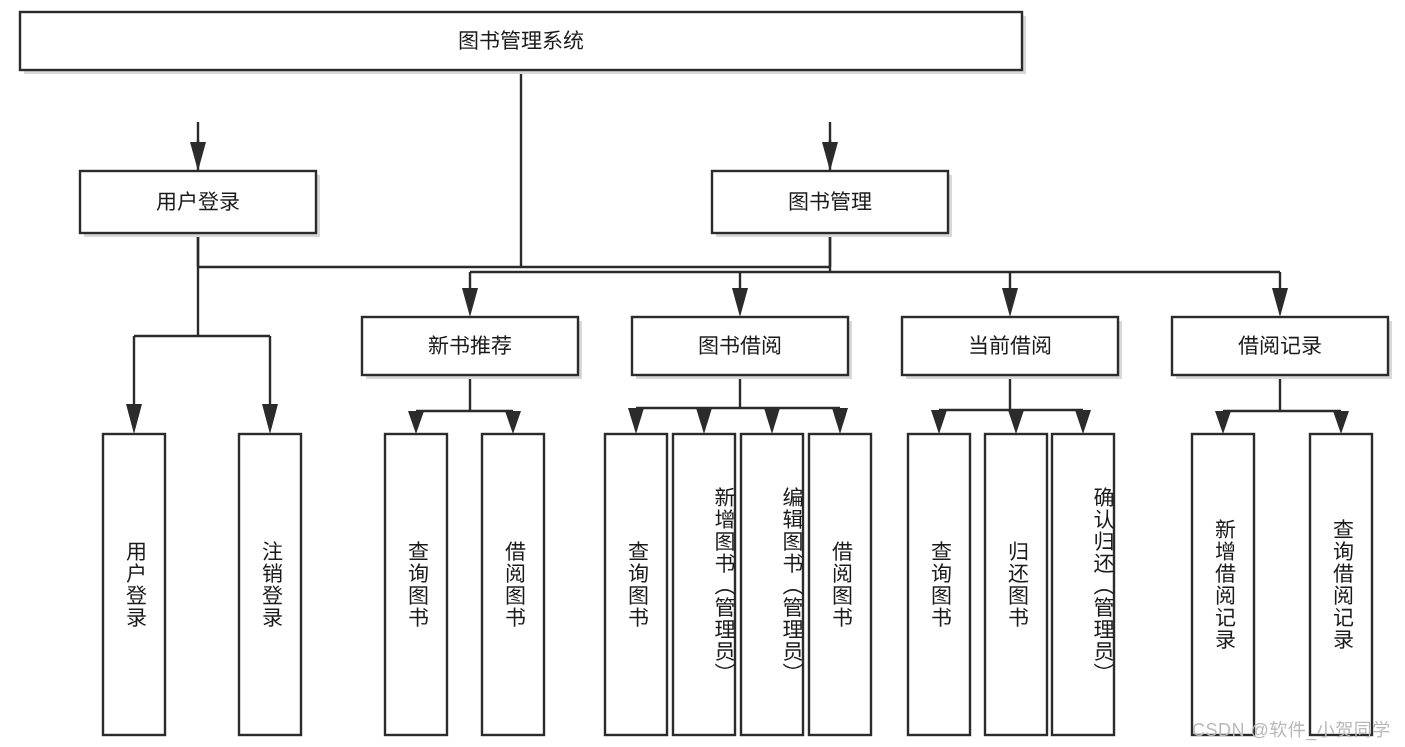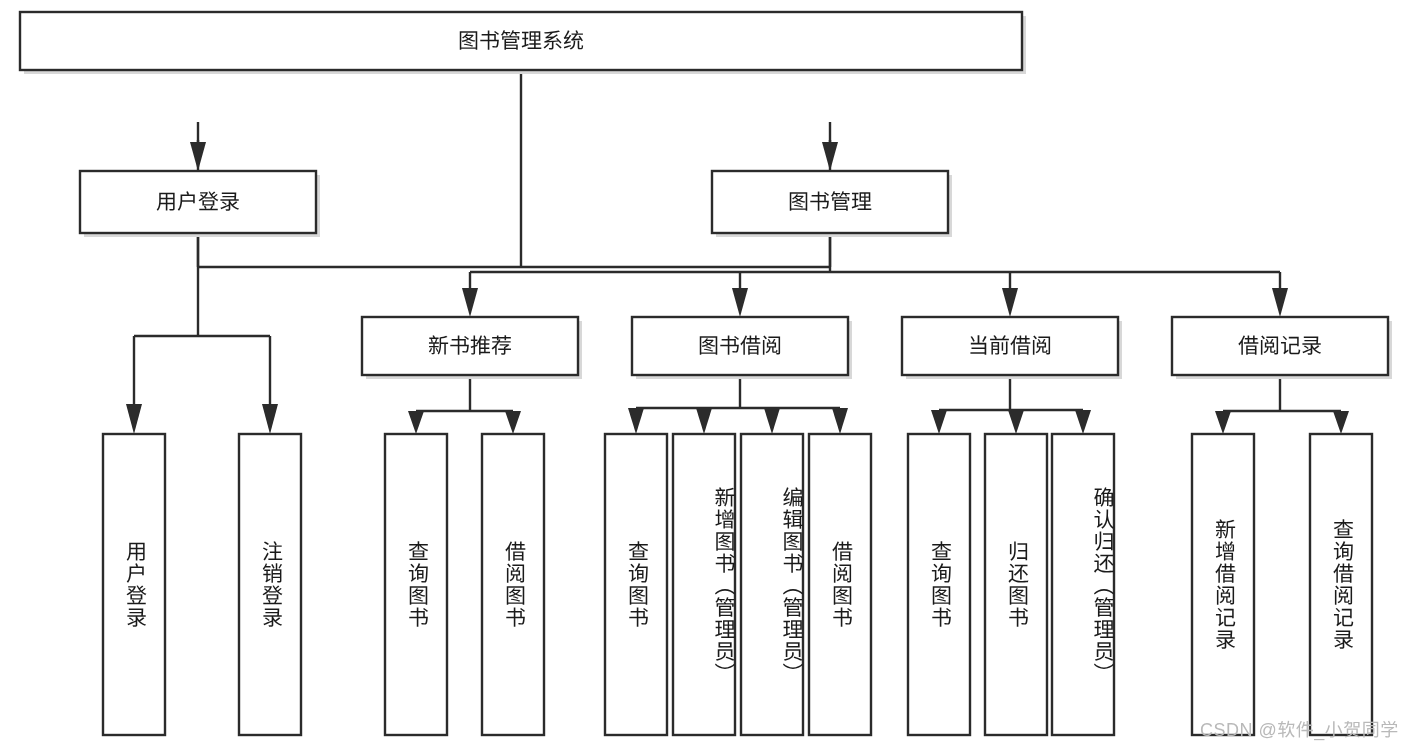--- a/index.html
+++ b/index.html
@@ -73,21 +73,20 @@
     align-items: center;
   }
   .watermark {
     position: absolute;
     font-family: "Liberation Sans", "DejaVu Sans", sans-serif;
     font-size: 18px;
     color: #b9b9b9;
     letter-spacing: 0.5px;
     white-space: nowrap;
     pointer-events: none;
-    padding-left: 8px;
   }
 </style>
 </head>
 <body>
 
 <div id="diagram-root">
 
   <svg class="diagram-canvas" viewBox="0 0 1405 747" xmlns="http://www.w3.org/2000/svg">
 
     <g>

